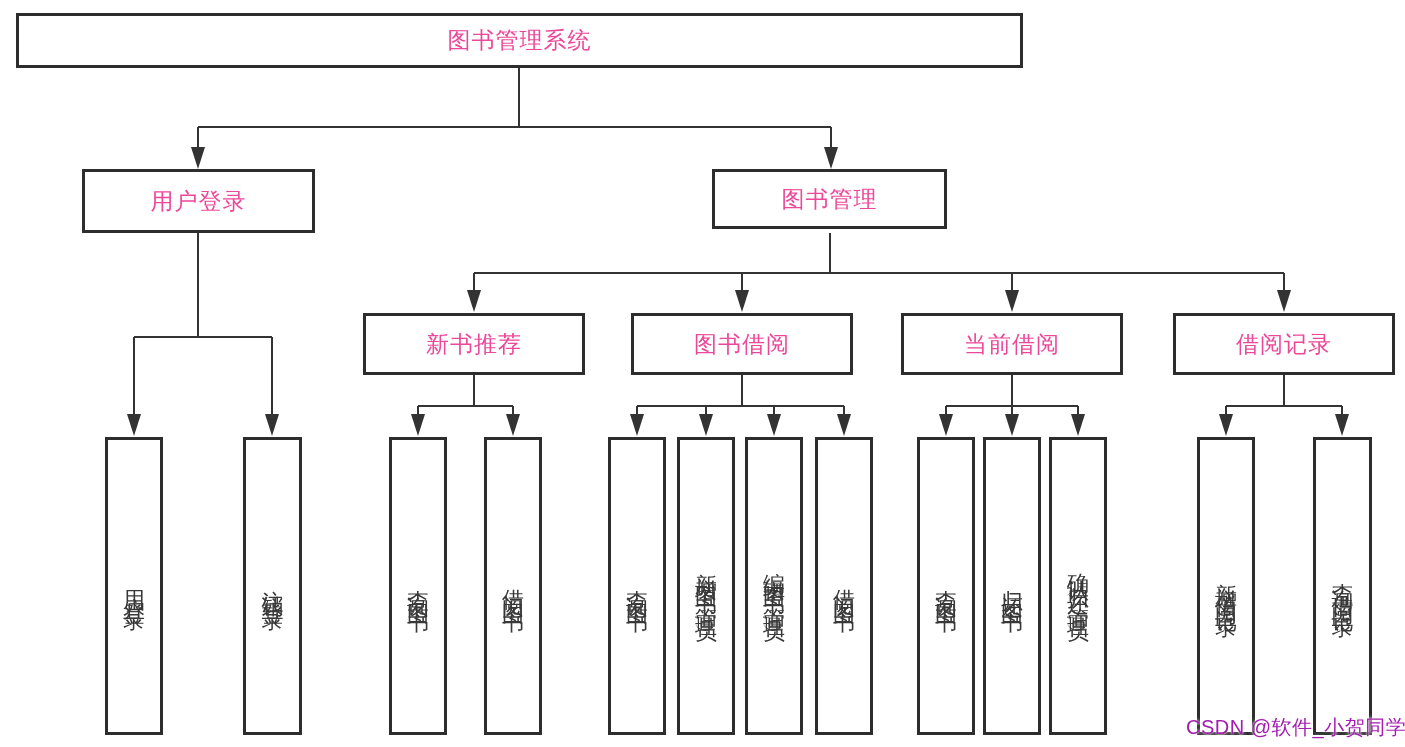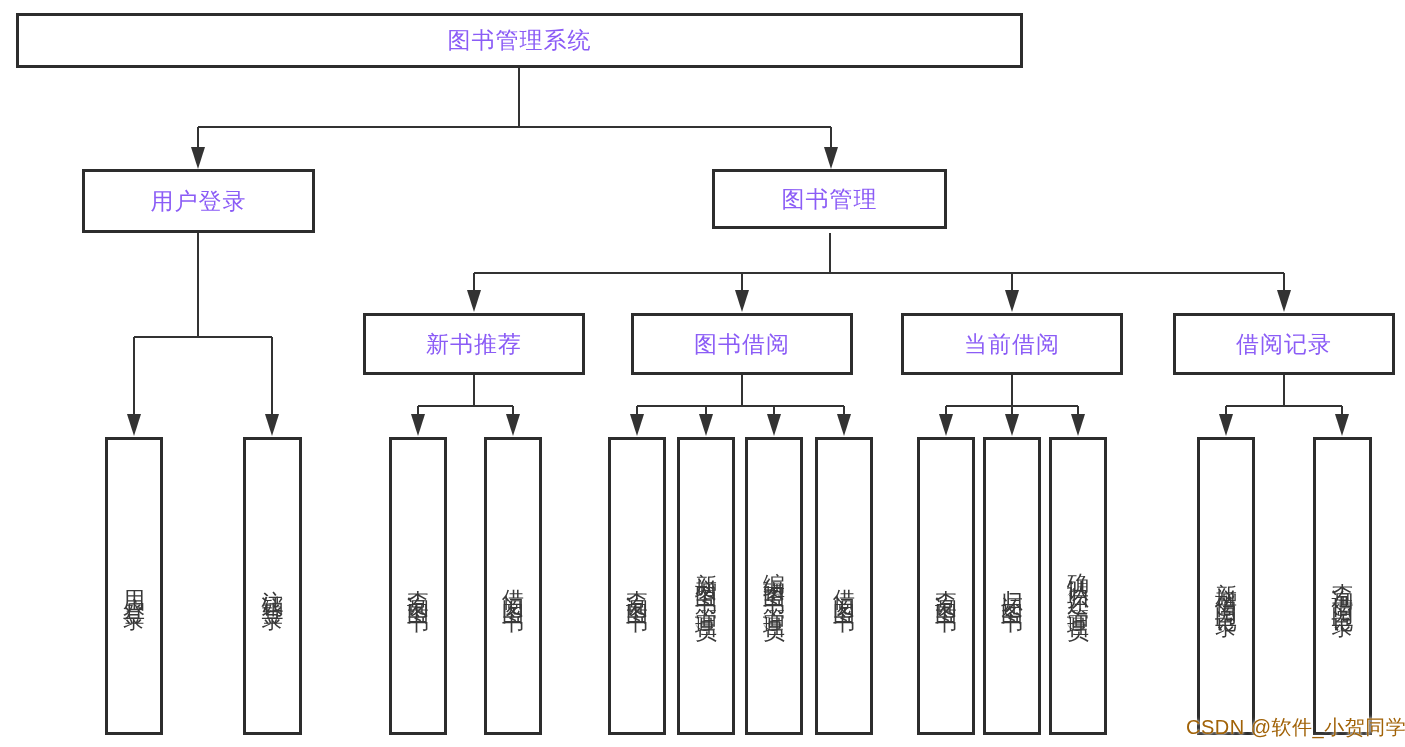--- a/index.html
+++ b/index.html
@@ -30,36 +30,36 @@
     display: flex;
     align-items: center;
     justify-content: center;
     color: #383838;
     z-index: 2;
   }
   .hlabel {
     font-size: 23px;
     letter-spacing: 1px;
     white-space: nowrap;
-    color: #8b5cf6;
+    color: #ec4899;
   }
   .vlabel {
     writing-mode: vertical-rl;
     font-size: 22px;
     letter-spacing: 7px;
     line-height: 1;
     color: #383838;
     white-space: nowrap;
   }
   .watermark {
     position: absolute;
     left: 1186px;
     top: 714px;
     font-size: 20px;
-    color: #a16207;
+    color: #a21caf;
     letter-spacing: 0.5px;
     white-space: nowrap;
     z-index: 5;
     text-shadow: 0 0 2px #ffffff, 0 0 4px #ffffff;
   }
 </style>
 </head>
 <body>
 
 <div class="stage">

